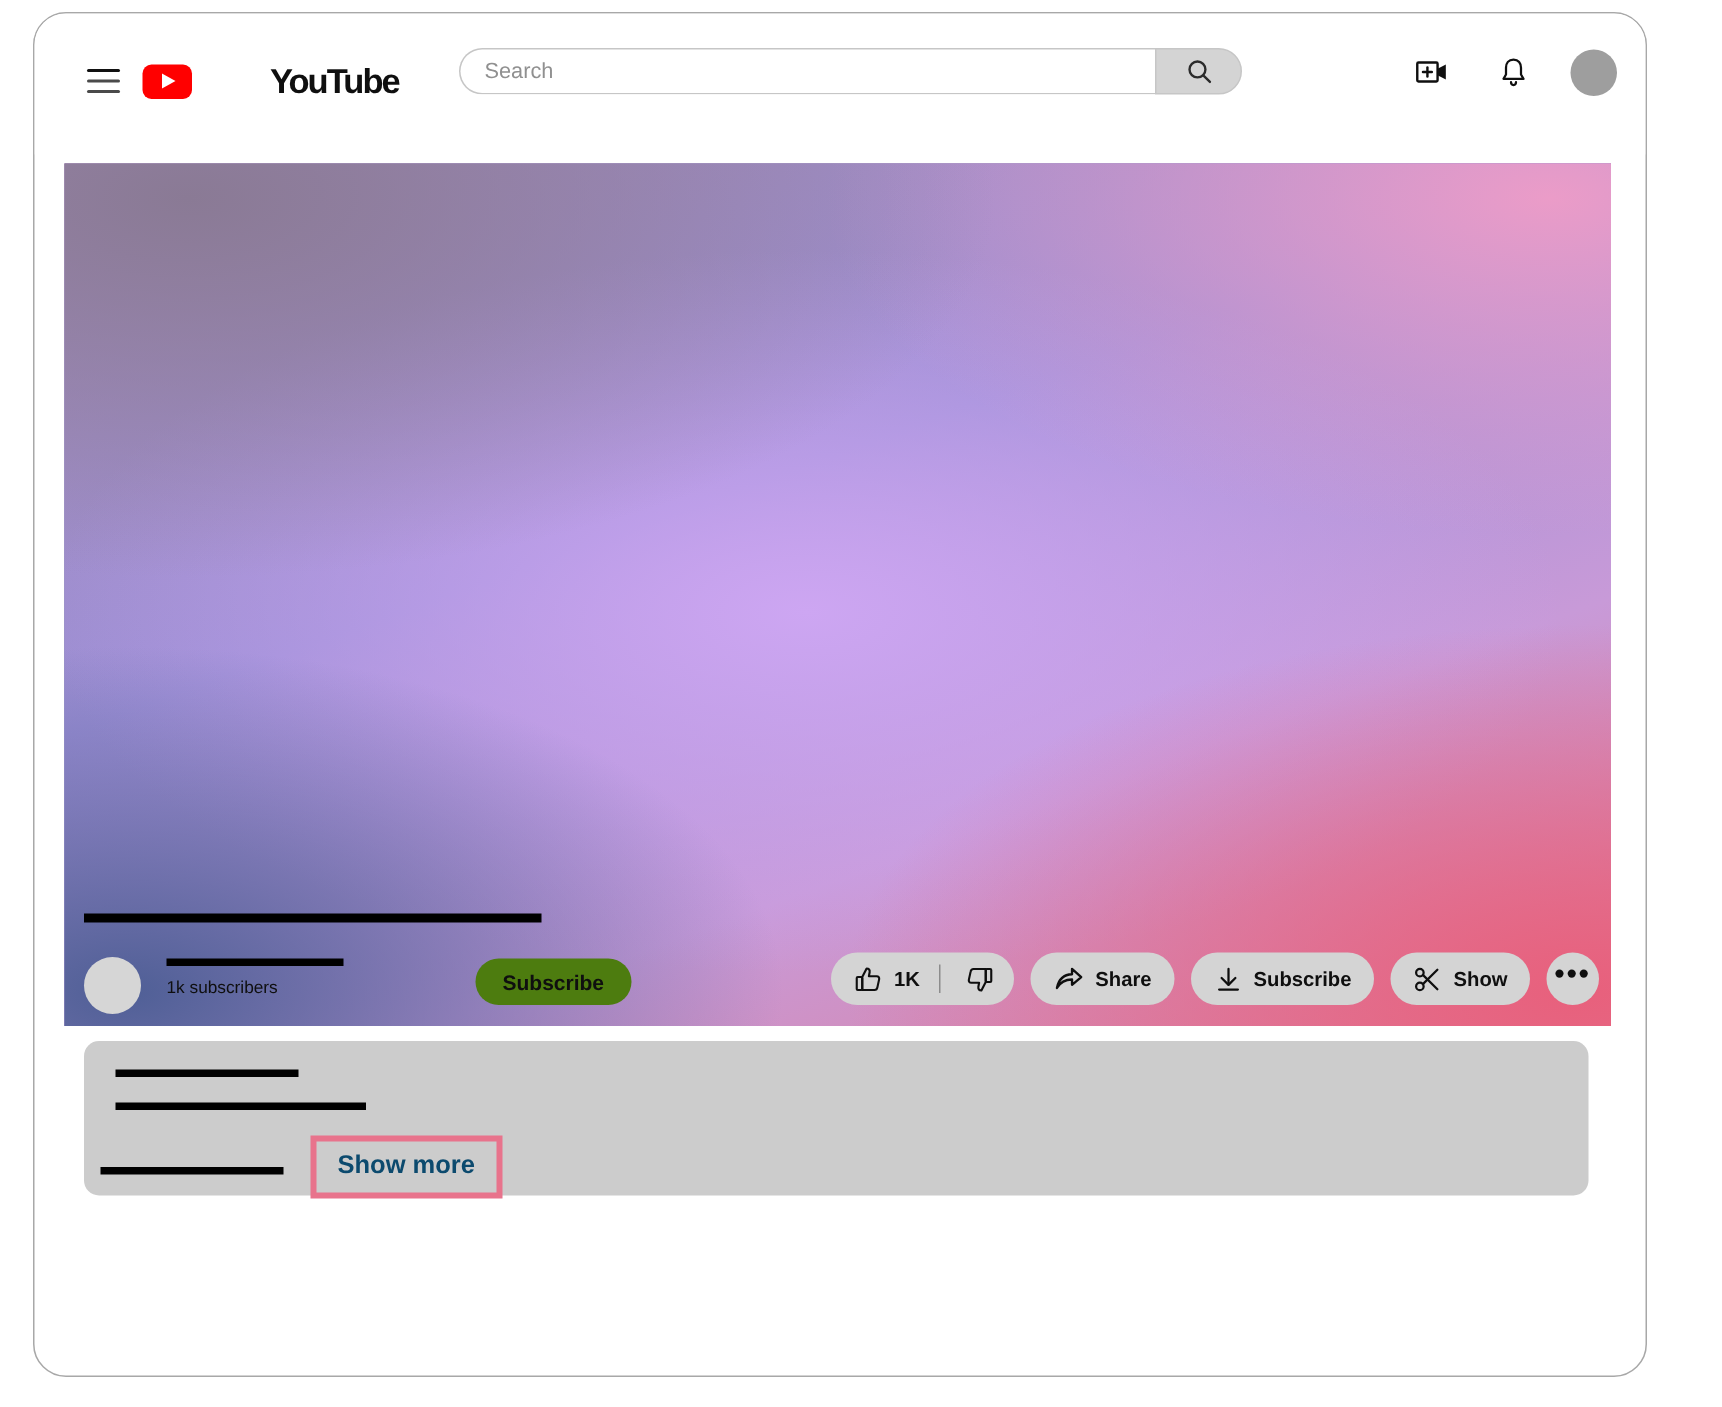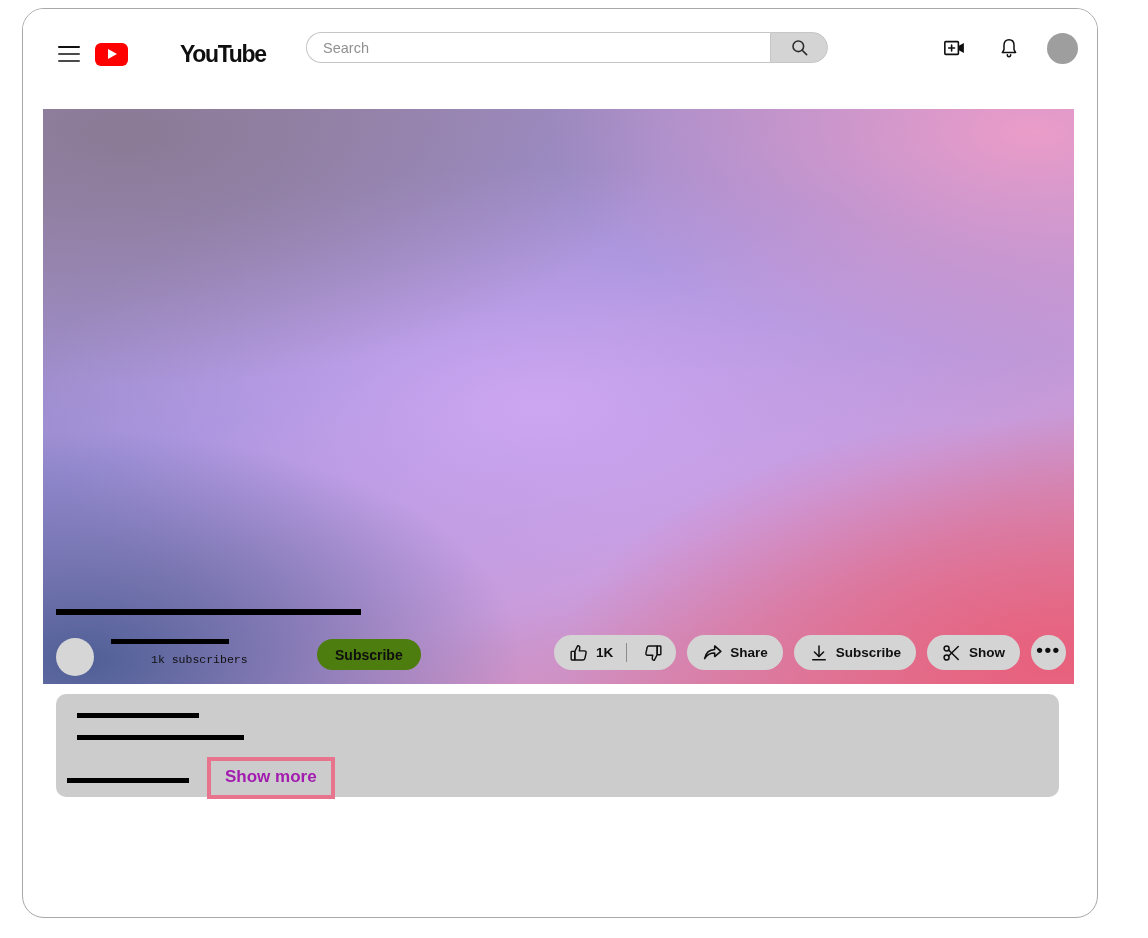--- a/index.html
+++ b/index.html
@@ -222,23 +222,22 @@
   }
   .channel-name-bar {
     width: 118px;
     height: 5px;
     background: #000000;
     margin-bottom: 10px;
   }
   .sub-count {
     font-size: 11.5px;
     color: #0f0f0f;
-    font-family: Liberation Mono, monospace;
+    font-family: Liberation Sans, sans-serif;
     line-height: 1;
-    margin-left: 40px;
   }
   .subscribe-btn {
     position: absolute;
     left: 261px;
     top: 10px;
     height: 31px;
     padding: 0 18px;
     background: #4d7c0f;
     border: none;
     border-radius: 17px;
@@ -315,21 +314,21 @@
     left: 151px;
     top: 63px;
     border: 4px solid #e8738c;
     padding: 6px 14px 8px 14px;
     cursor: pointer;
     background: transparent;
   }
   .show-more-label {
     font-size: 17px;
     font-weight: bold;
-    color: #a21caf;
+    color: #0c4a6e;
     font-family: "Liberation Sans", sans-serif;
     line-height: 1.2;
   }
 </style>
 </head>
 <body>
 
 <div class="window">
 
   <div class="header">

